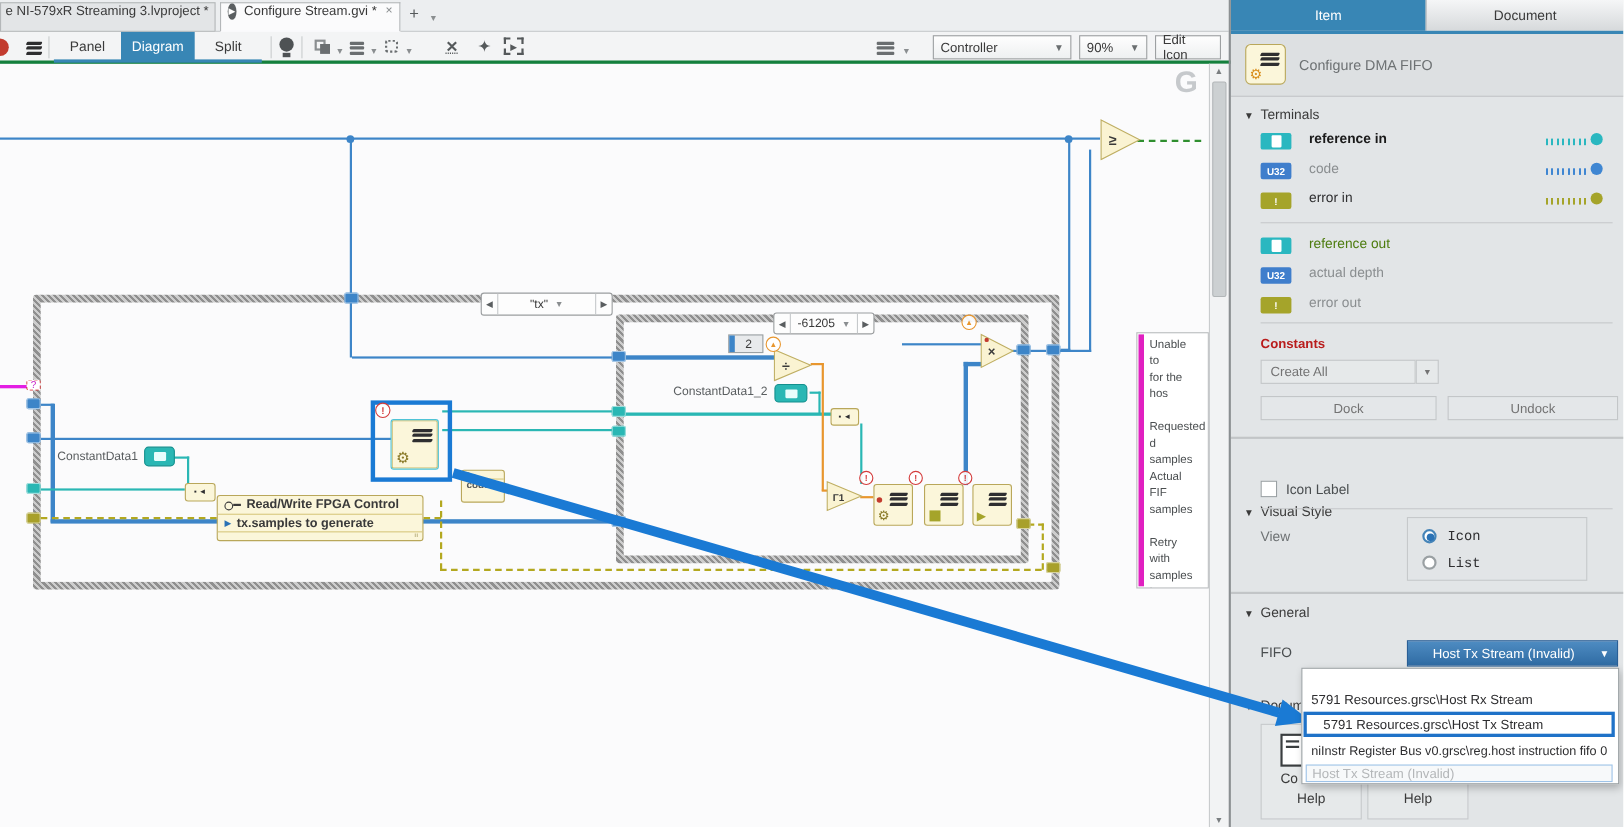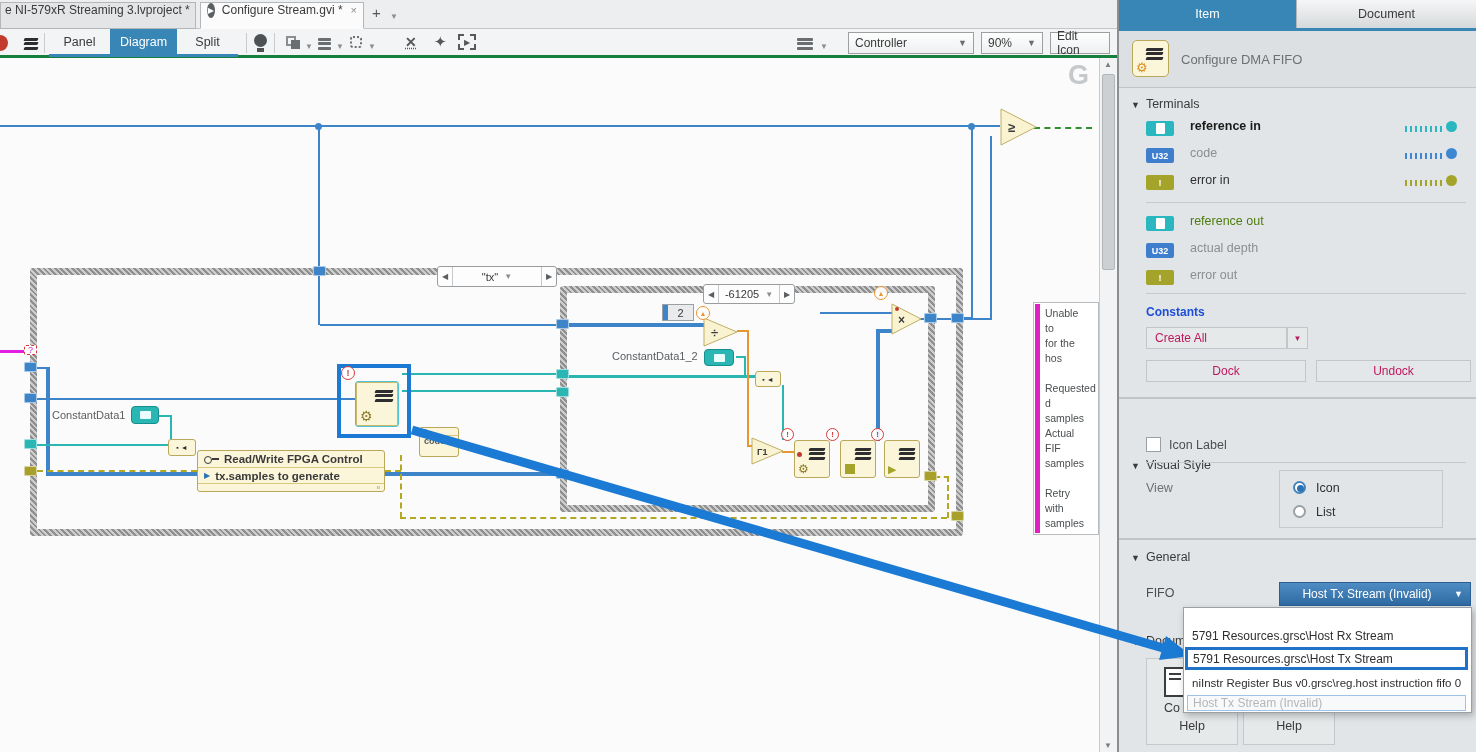--- a/index.html
+++ b/index.html
@@ -72,27 +72,27 @@
   .rheader { position:absolute; left:0; top:31px; width:357px; height:57px; background:#dde0e2; border-bottom:1px solid #c2c5c7; }
   .secdiv { position:absolute; left:0; width:357px; height:2px; background:#c2c5c7; }
   .sechead { position:absolute; left:12px; font-size:12.5px; color:#3a3a3a; }
   .sechead .tri { font-size:9px; color:#3a3a3a; margin-right:6px; }
   .trow-badge { position:absolute; left:27px; width:28px; height:15px; border-radius:2px; color:#fff; font-size:9px; font-weight:bold; display:flex; align-items:center; justify-content:center; z-index:1; }
   .b-teal { background:#2ab7c0; } .b-blue { background:#3f7ecc; } .b-olive { background:#a5a42a; }
   .trow-label { position:absolute; left:71px; font-size:12.5px; }
   .stub { position:absolute; left:286px; width:38px; height:6px; }
   .wdot { position:absolute; left:327px; width:11px; height:11px; border-radius:50%; }
   .raildiv { position:absolute; left:27px; width:320px; height:1px; background:#c6c9cb; }
-  .disbox { position:absolute; border:1px solid #c3c6c8; background:#e4e7e9; display:flex; align-items:center; justify-content:center; font-size:12px; color:#be185d; }
+  .disbox { position:absolute; border:1px solid #c3c6c8; background:#e4e7e9; display:flex; align-items:center; justify-content:center; font-size:12px; color:#737373; }
   .radio { position:absolute; width:13px; height:13px; border-radius:50%; background:#fff; }
   .helpbtn { position:absolute; border:1px solid #c6c9cb; background:#e6e9ea; text-align:center; font-size:12.5px; color:#3a3a3a; z-index:9; }
 
   .popup { position:absolute; left:1183px; top:607px; width:289px; height:106px; background:#fff; border:1px solid #9aa0a3; box-shadow:2px 3px 7px rgba(0,0,0,.25); z-index:40; font-size:12px; color:#2e2e30; }
   .pitem { position:absolute; left:8px; white-space:nowrap; }
-  .psel { position:absolute; left:1px; top:39px; width:283px; height:23px; border:3px solid #1f72c8; display:flex; align-items:center; padding-left:5px; white-space:nowrap; }
+  .psel { position:absolute; left:1px; top:39px; width:283px; height:23px; border:3px solid #1f72c8; display:flex; align-items:center; padding-left:15px; white-space:nowrap; }
   .pdis { position:absolute; left:3px; top:87px; width:279px; height:16px; border:1px solid #9ec3e8; background:#f7f9fa; color:#b4b7b9; display:flex; align-items:center; padding-left:5px; white-space:nowrap; }
 </style>
 </head>
 <body>
 
 <div id="app">
 
   <div class="tabbar">
     <div class="tab tab-idle" style="left:0;width:196px;padding:0 4px;">
       <span>e NI-579xR Streaming 3.lvproject *</span>
@@ -428,41 +428,41 @@
     <div>
       <span class="trow-badge b-blue" style="top:243px;">U32</span>
       <span class="trow-label" style="top:241px;color:#8a8e90;">actual depth</span>
     </div>
     <div>
       <span class="trow-badge b-olive" style="top:270px;">!</span>
       <span class="trow-label" style="top:268px;color:#8a8e90;">error out</span>
     </div>
     <div class="raildiv" style="top:293px;"></div>
 
-    <div class="abs" style="left:27px;top:305px;font-weight:bold;font-size:12px;color:#1d4ed8;">Constants</div>
+    <div class="abs" style="left:27px;top:305px;font-weight:bold;font-size:12px;color:#b91c1c;">Constants</div>
     <div class="disbox" style="left:27px;top:327px;width:141px;height:22px;justify-content:flex-start;padding-left:8px;background:#e6e9ea;">
         <span>Create All</span>
       </div>
     <div class="disbox" style="left:168px;top:327px;width:21px;height:22px;background:#e6e9ea;">
         <span style="font-size:8px;">▼</span>
       </div>
     <div class="disbox" style="left:27px;top:360px;width:160px;height:22px;">
         <span>Dock</span>
       </div>
     <div class="disbox" style="left:197px;top:360px;width:155px;height:22px;">
         <span>Undock</span>
       </div>
     <div class="secdiv" style="top:397px;"></div>
 
     <div class="sechead" style="top:410px;margin-top:48px;"><span class="tri">▼</span><span>Visual Style</span></div>
     <div class="abs" style="left:27px;top:437px;width:15px;height:15px;background:#fff;border:1px solid #9aa0a3;"></div>
     <div class="abs" style="left:50px;top:438px;font-size:12.5px;color:#4a4e50;">Icon Label</div>
     <div class="raildiv" style="top:462px;"></div>
     <div class="abs" style="left:27px;top:481px;font-size:12.5px;color:#6d7173;">View</div>
-    <div class="abs" style="left:160px;top:470px;width:164px;height:58px;border:1px solid #c6c9cb;">
+    <div class="abs" style="left:160px;top:470px;width:164px;height:58px;border:1px solid #c6c9cb;font-family:Liberation Mono, monospace;">
       <span class="radio" style="left:13px;top:10px;border:2px solid #4584b8;">
           <span style="position:absolute;left:2px;top:2px;width:7px;height:7px;border-radius:50%;background:#2a72b5;"></span>
         </span>
       <span class="abs" style="left:36px;top:10px;font-size:12.5px;color:#2e2e30;">Icon</span>
       <span class="radio" style="left:13px;top:34px;border:2px solid #9aa0a3;"></span>
       <span class="abs" style="left:36px;top:34px;font-size:12.5px;color:#2e2e30;">List</span>
     </div>
     <div class="secdiv" style="top:538px;"></div>
 
     <div class="sechead" style="top:550px;"><span class="tri">▼</span><span>General</span></div>

